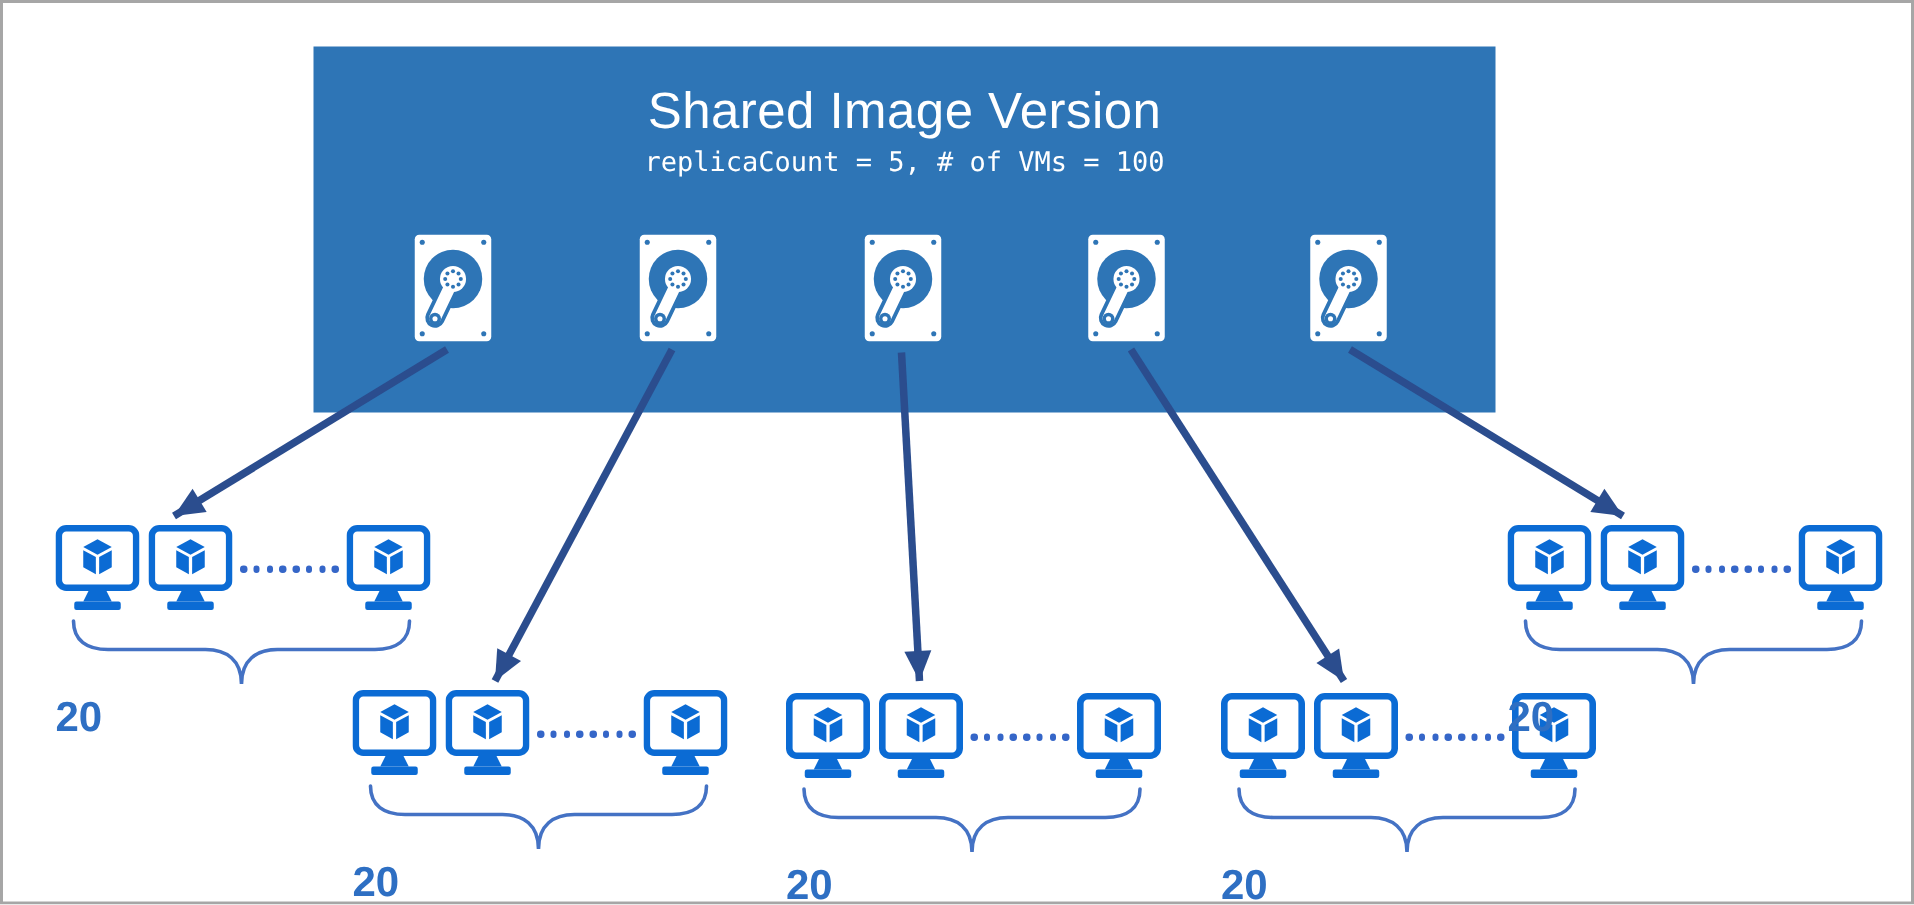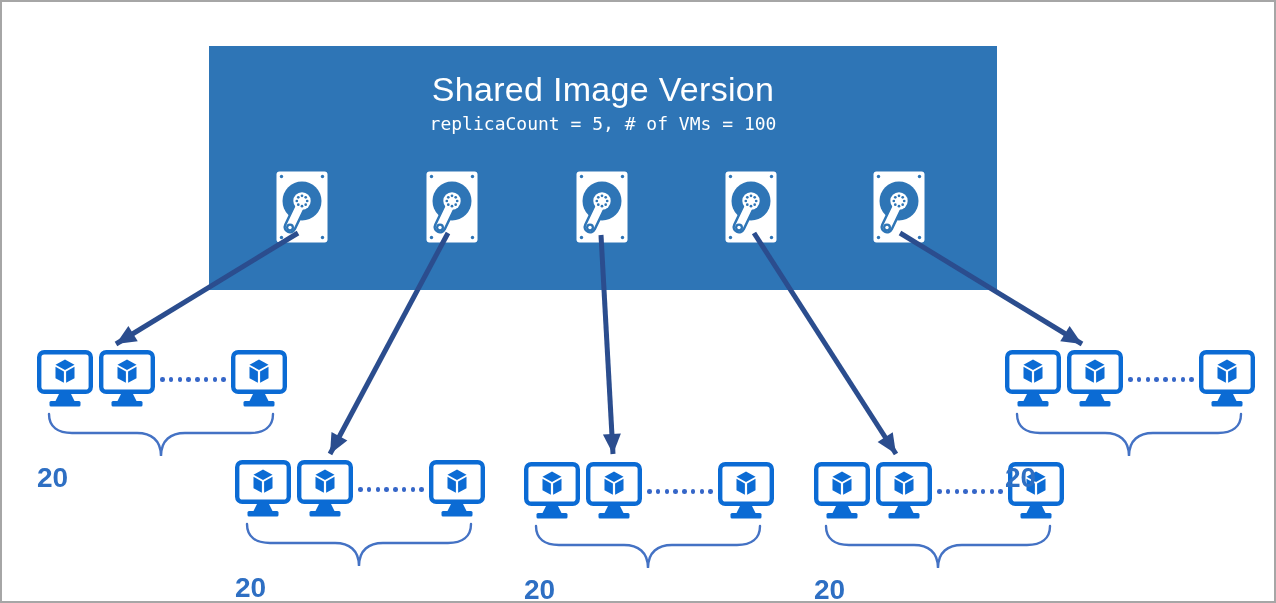--- a/index.html
+++ b/index.html
@@ -2,21 +2,21 @@
 <html><head>
 <meta charset="utf-8">
 <style>
   html,body { margin:0; padding:0; background:#fff; }
   .canvas {
     position:relative; width:1276px; height:603px;
     background:#FFFFFF; border:2px solid #A6A6A6; box-sizing:border-box;
     font-family:"Liberation Sans", sans-serif; overflow:hidden;
   }
   
-  .siv-box { position:absolute; left:207px; top:44px; width:788px; height:244px; background:#2E75B6; }
+  .siv-box { position:absolute; left:207px; top:29px; width:788px; height:244px; background:#2E75B6; }
   .siv-title { margin:24px 0 0 0; text-align:center; color:#FFFFFF; font-size:34px; font-weight:400; letter-spacing:0.3px; }
   .siv-subtitle { margin:4px 0 0 0; text-align:center; color:#FFFFFF; font-size:18px; font-family:"DejaVu Sans Mono", monospace; }
   .disk { position:absolute; top:125px; width:52px; height:72px; }
   .disk.d1{left:67px} .disk.d2{left:217px} .disk.d3{left:367px} .disk.d4{left:516px} .disk.d5{left:664px}
   
   .arrows { position:absolute; left:0; top:0; width:1276px; height:603px; pointer-events:none; }
   
   .vm-group { position:absolute; width:250px; }
   .g1{left:35px;  top:348px}
   .g2{left:233px; top:458px}

